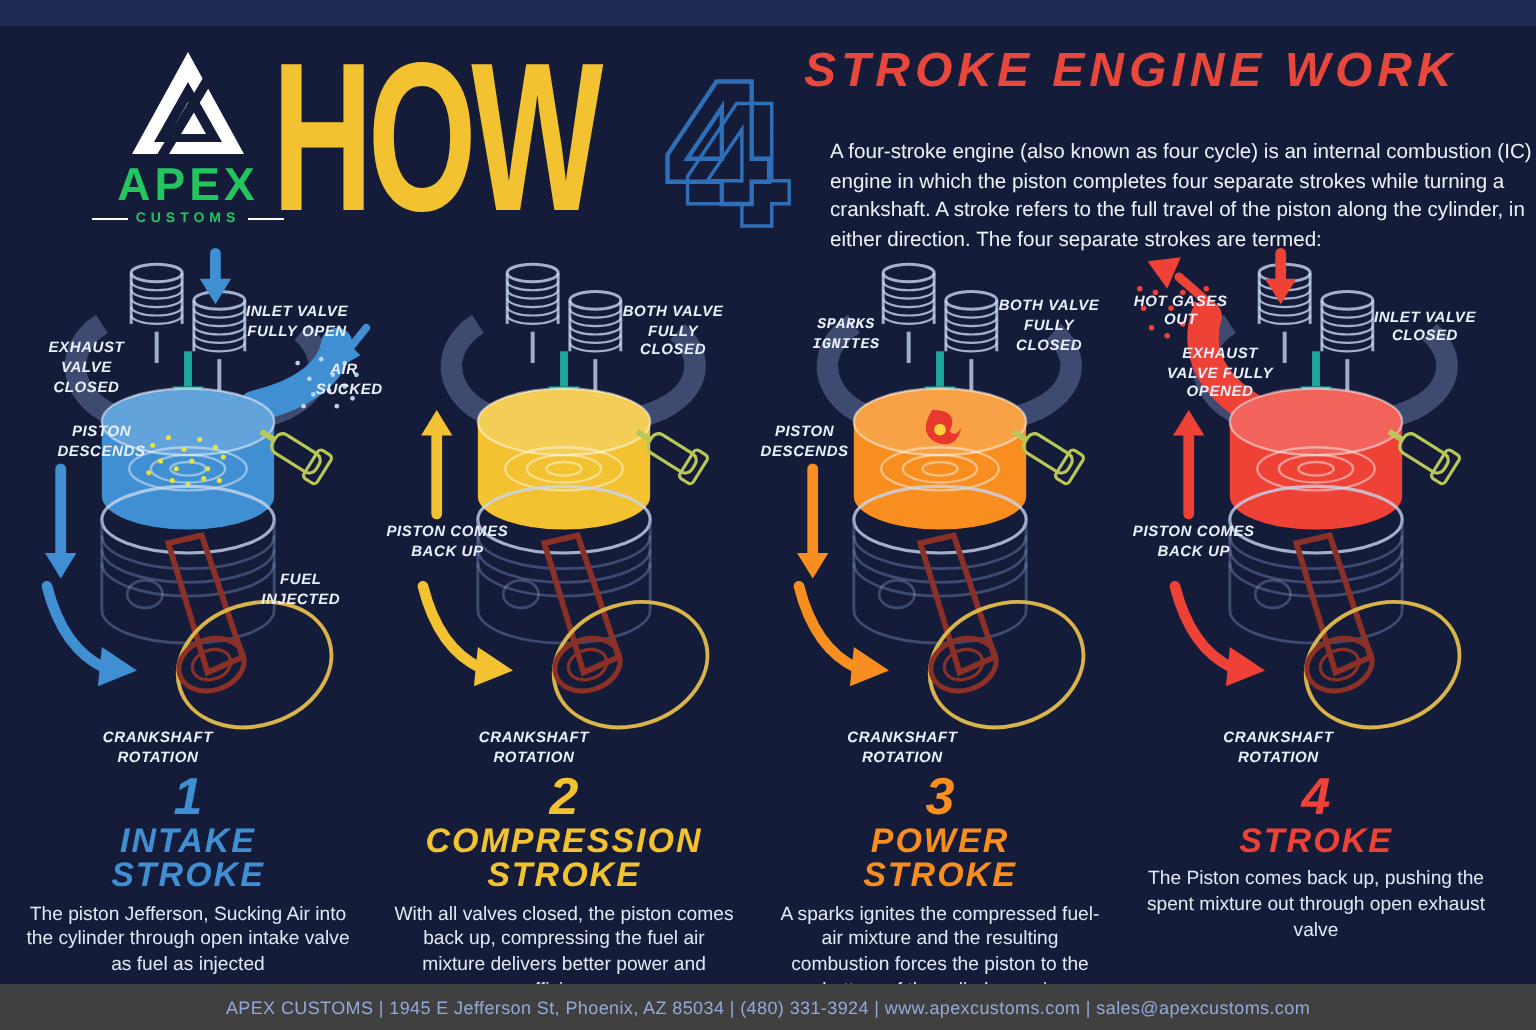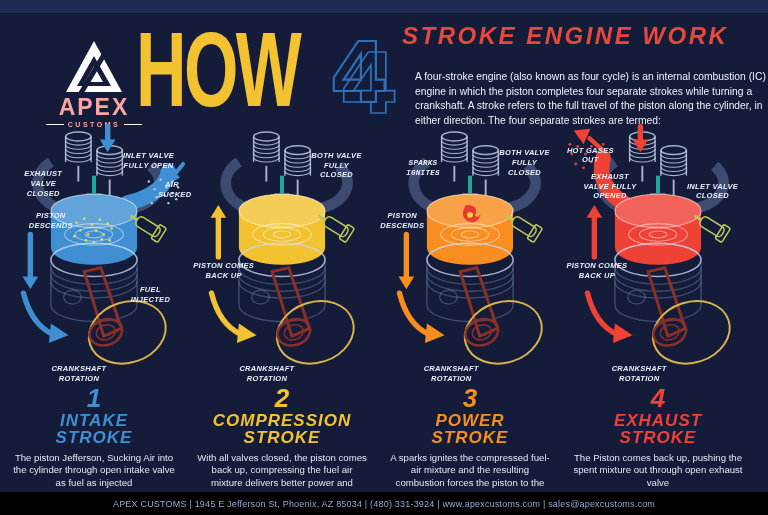--- a/index.html
+++ b/index.html
@@ -6,21 +6,21 @@
   body {
     width:768px; height:515px; position:relative; overflow:hidden;
     background:#151c3a;
     font-family:"Liberation Sans", sans-serif;
     -webkit-font-smoothing:antialiased;
   }
   .topbar { position:absolute; top:0; left:0; width:768px; height:13px; background:#1e2a52; }
 
   
   .header { position:absolute; top:13px; left:0; width:768px; height:109px; }
-  .logo { position:absolute; left:46px; top:27px; width:96px; text-align:center; color:#fca5a5; }
+  .logo { position:absolute; left:46px; top:12px; width:96px; text-align:center; color:#22c55e; }
   .logo svg { display:block; margin:0 auto; }
   .logo-brand { font-size:23px; font-weight:bold; letter-spacing:2px; line-height:1; margin-top:2px; }
   .logo-sub { display:flex; align-items:center; gap:4px; margin-top:2px; }
   .logo-sub .ln { flex:1; height:1px; background:#ffffff; }
   .logo-sub .txt { font-size:7px; letter-spacing:2.5px; font-weight:bold; }
 
   .how {
     position:absolute; left:136px; top:8px;
     font-size:106px; font-weight:bold; line-height:0.92;
     color:#f2c231; letter-spacing:-4px;
@@ -52,21 +52,21 @@
   .info { text-align:center; padding:0 9px; box-sizing:border-box; }
   .stroke-number { font-size:26px; font-weight:bold; font-style:italic; line-height:1; }
   .stroke-title {
     font-size:17px; font-weight:bold; font-style:italic; text-transform:uppercase;
     line-height:1.02; letter-spacing:1px; margin:1px 0 5px;
   }
   .stroke-desc { font-size:9.6px; color:#e2e7f3; line-height:1.32; }
 
   
   .footer {
-    position:absolute; bottom:0; left:0; width:768px; height:23px; background:#000000;
+    position:absolute; bottom:0; left:0; width:768px; height:23px; background:#404040;
     display:flex; align-items:center; justify-content:center;
     color:#93a9da; font-size:9px; letter-spacing:0.2px;
   }
 </style>
 </head>
 <body>
 
 <div class="topbar"></div>
 
 <header class="header">
@@ -439,30 +439,29 @@
             <circle cx="20" cy="44" r="1.4" fill="#ef4237"></circle>
             <circle cx="28" cy="38" r="1.4" fill="#ef4237"></circle>
             <circle cx="36" cy="36" r="1.4" fill="#ef4237"></circle>
             <circle cx="6" cy="20" r="1.4" fill="#ef4237"></circle>
             <circle cx="40" cy="20" r="1.4" fill="#ef4237"></circle>
             <circle cx="16" cy="12" r="1.4" fill="#ef4237"></circle>
           </svg>
         </div>
       <div class="labels">
           <span class="diagram-label" style="left: 1%; top: 9%; width: 26%;">Hot Gases Out</span>
-          <span class="diagram-label" style="left: 64%; top: 12%; width: 30%; margin-top: 28px;">Inlet Valve Closed</span>
+          <span class="diagram-label" style="left: 64%; top: 12%; width: 30%;">Inlet Valve Closed</span>
           <span class="diagram-label" style="left: 9%; top: 19%; width: 31%;">Exhaust Valve Fully Opened</span>
           <span class="diagram-label" style="left: 1%; top: 53%; width: 33%;">Piston Comes Back Up</span>
           <span class="diagram-label" style="left: 20%; top: 92%; width: 40%;">Crankshaft Rotation</span>
         </div>
     </div>
     <div class="info">
       <div class="stroke-number" style="color: rgb(239, 66, 55);">4</div>
       <div class="stroke-title" style="color: rgb(239, 66, 55);">
-        <div class="title-top">Exhaust</div>
         <div class="title-bottom">Stroke</div>
       </div>
       <div class="stroke-desc">The Piston comes back up, pushing the spent mixture out through open exhaust valve</div>
     </div>
   </div>
 </div>
 
 <footer class="footer">
   <span>APEX CUSTOMS | 1945 E Jefferson St, Phoenix, AZ 85034 | (480) 331-3924 | www.apexcustoms.com | sales@apexcustoms.com</span>
 </footer>

